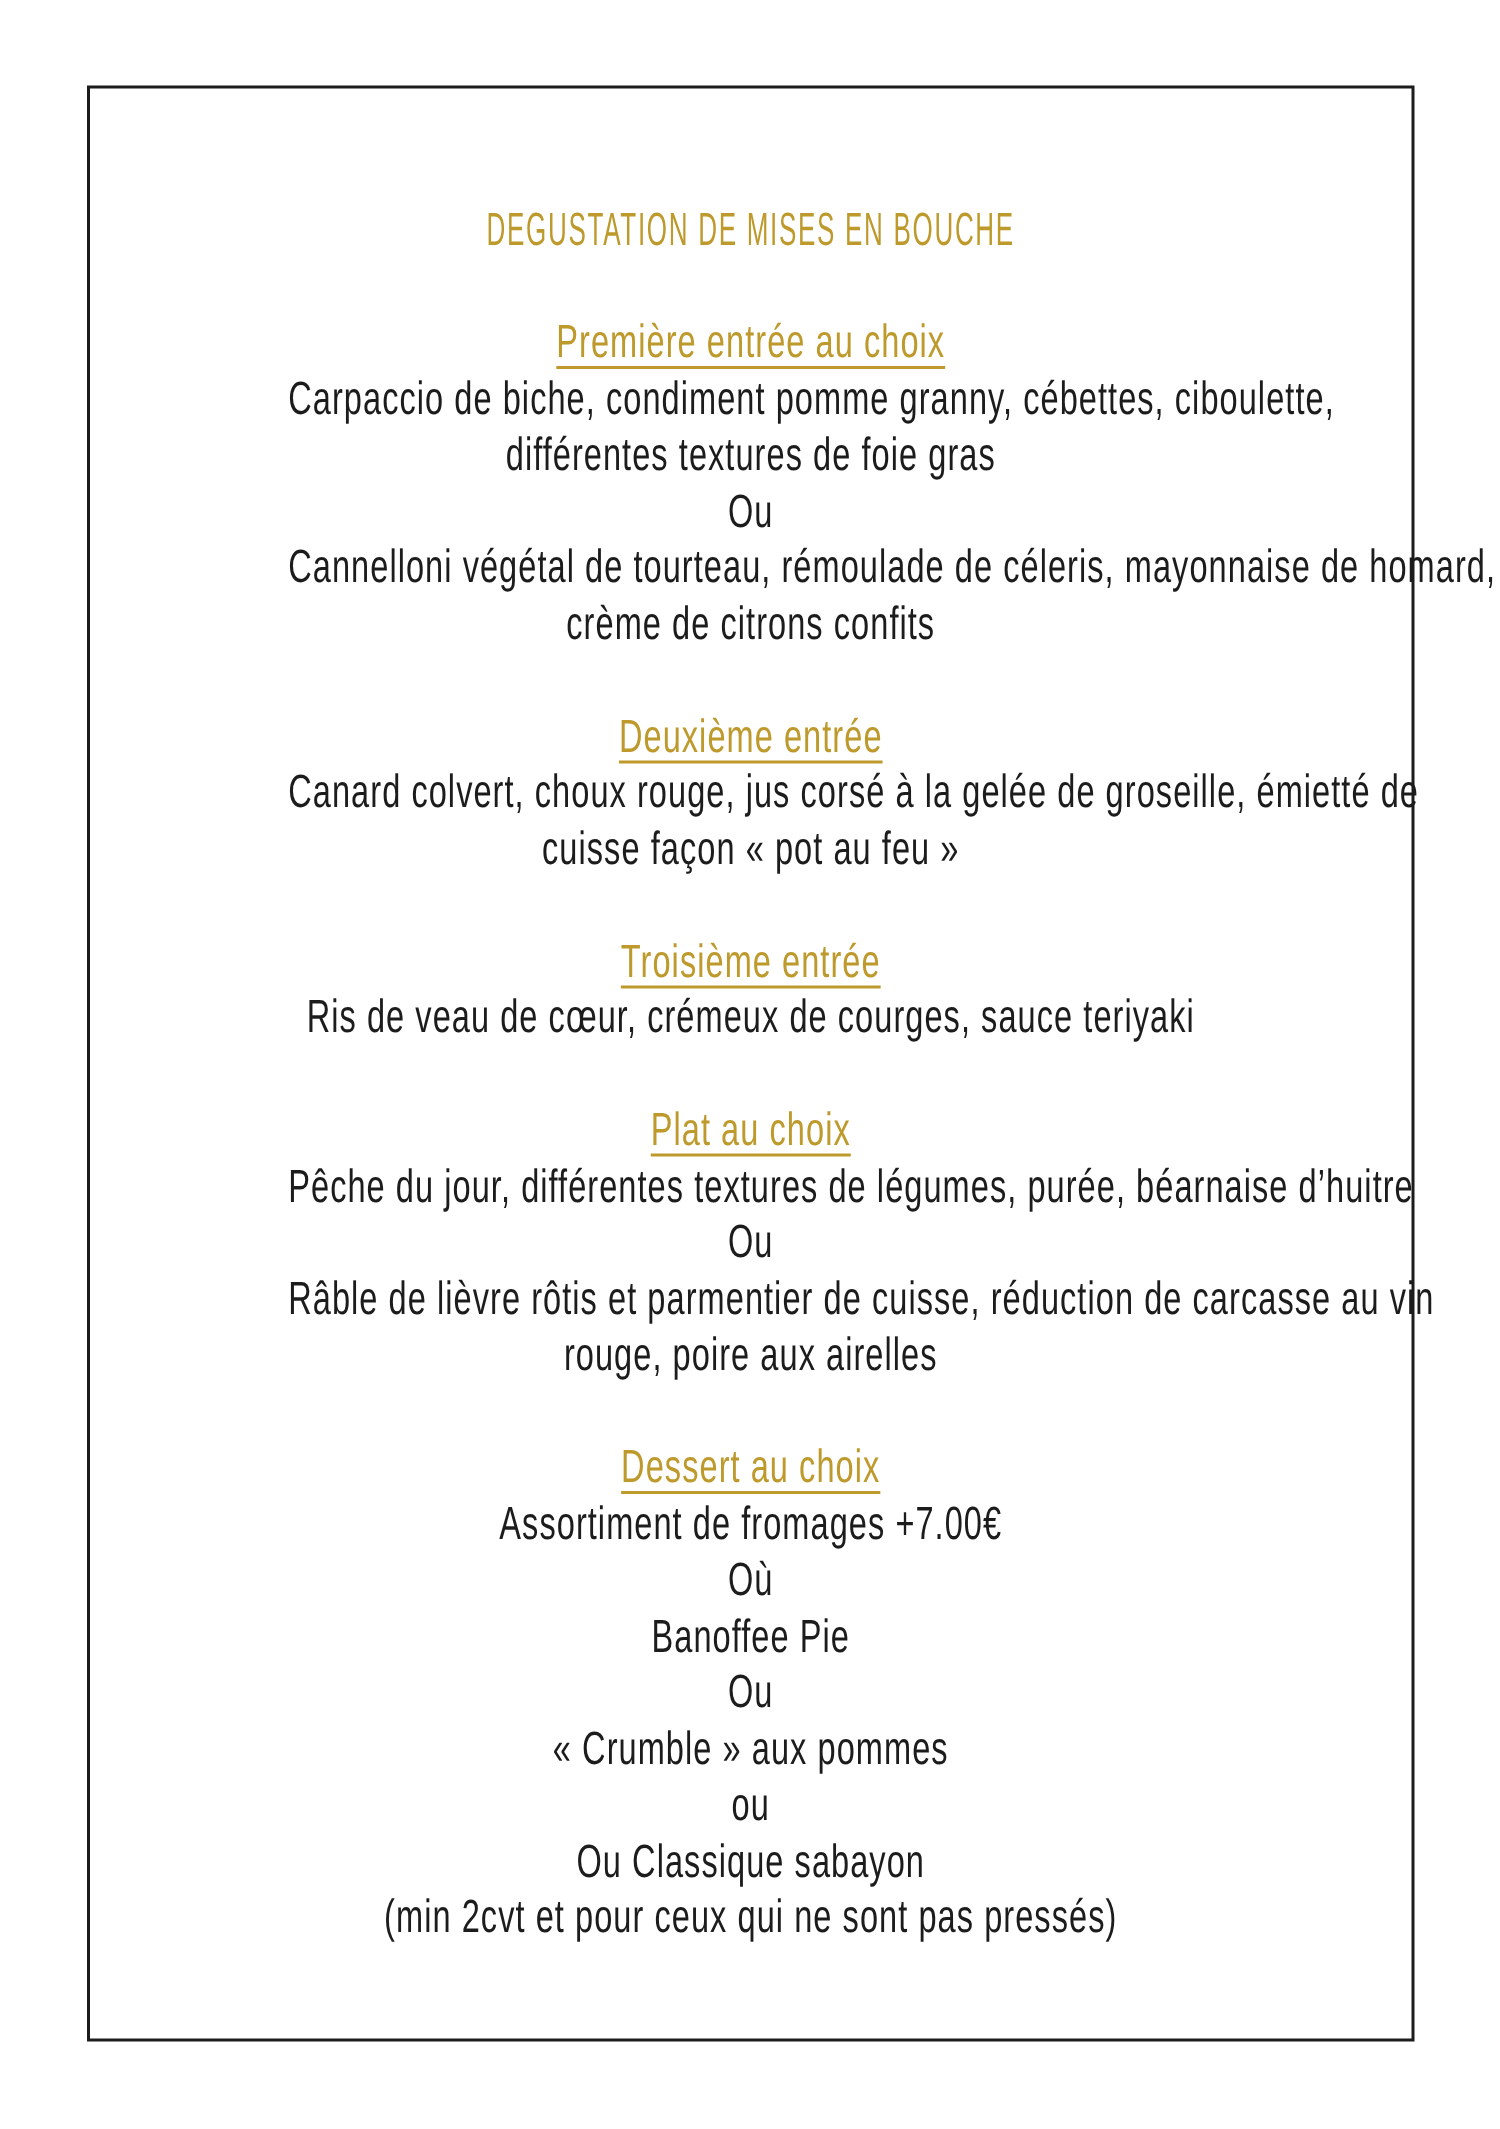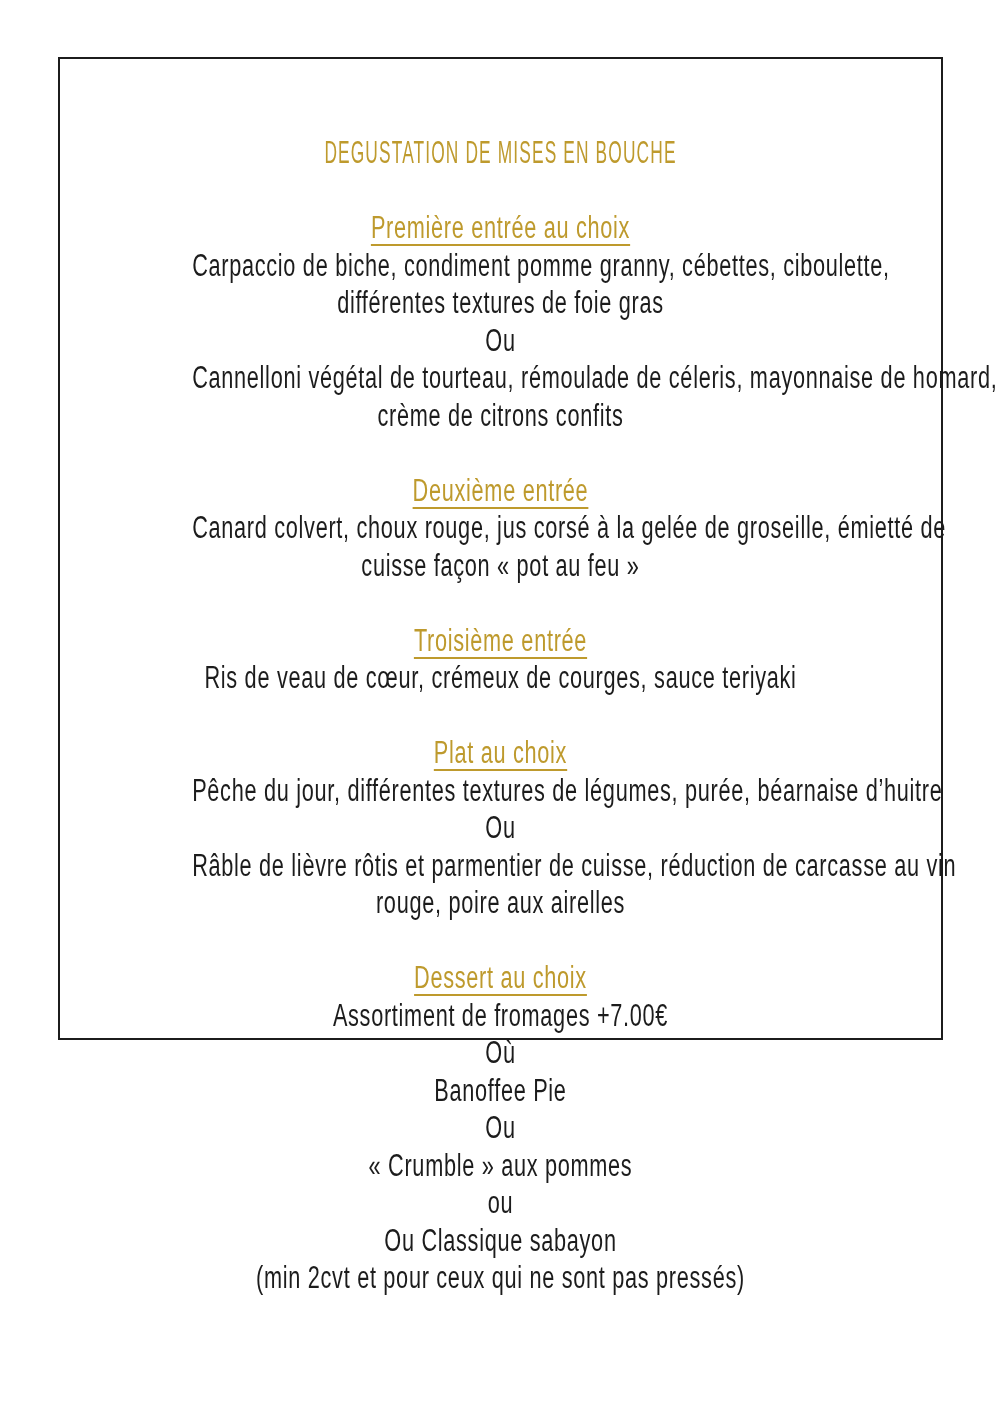--- a/index.html
+++ b/index.html
@@ -5,21 +5,21 @@
   html,body { margin:0; padding:0; background:#ffffff; }
   .page {
     position:relative;
     width:1000px; height:1419px;
     background:var(--paper,#ffffff);
     font-family:"Liberation Sans", sans-serif;
     overflow:hidden;
   }
   .frame {
     position:absolute; left:58px; top:57px;
-    width:885px; height:983px;
+    width:885px; height:1304px;
     border:2px solid var(--ink,#1c1c1c);
     box-sizing:border-box;
   }
   .content { padding-top:75px; }
   .line {
     height:37.5px; line-height:37.5px;
     text-align:center;
     font-size:31px;
     color:var(--ink,#1c1c1c);
     letter-spacing:1px;

